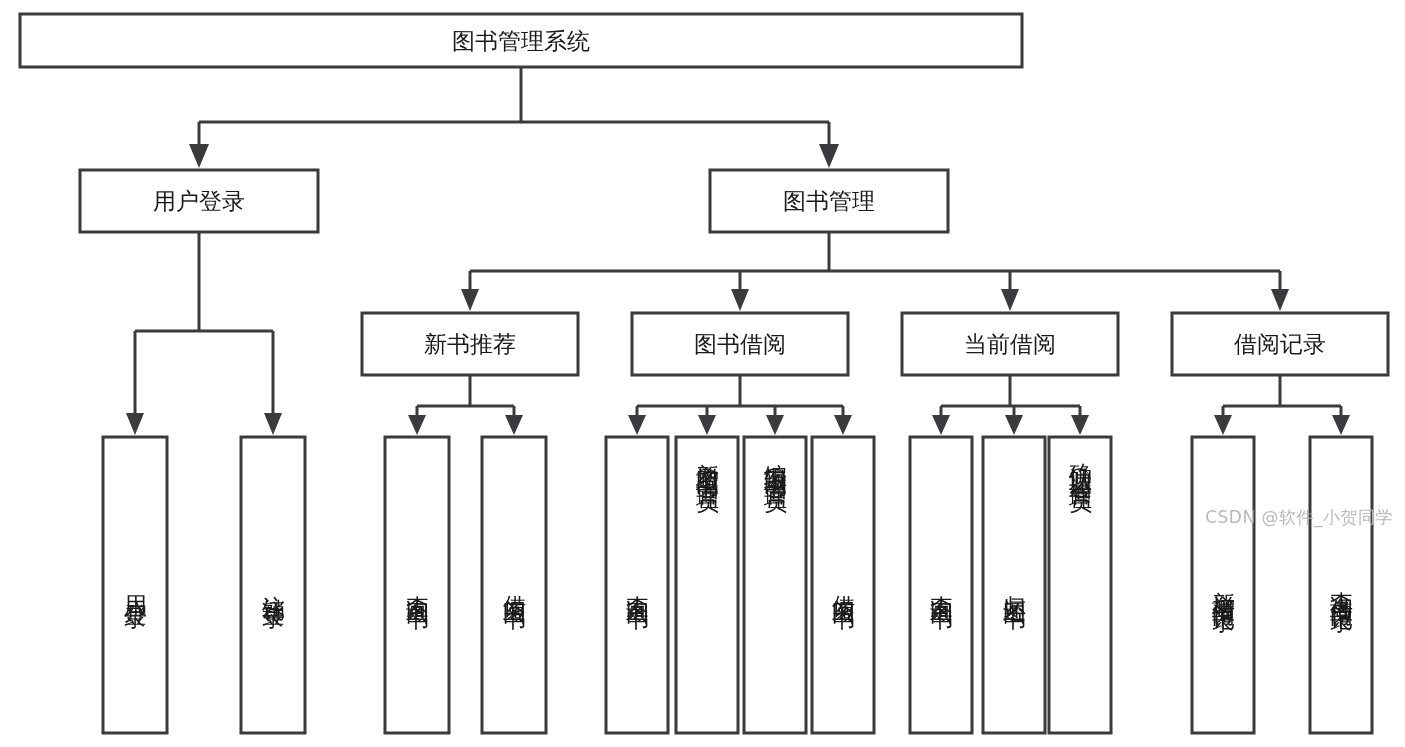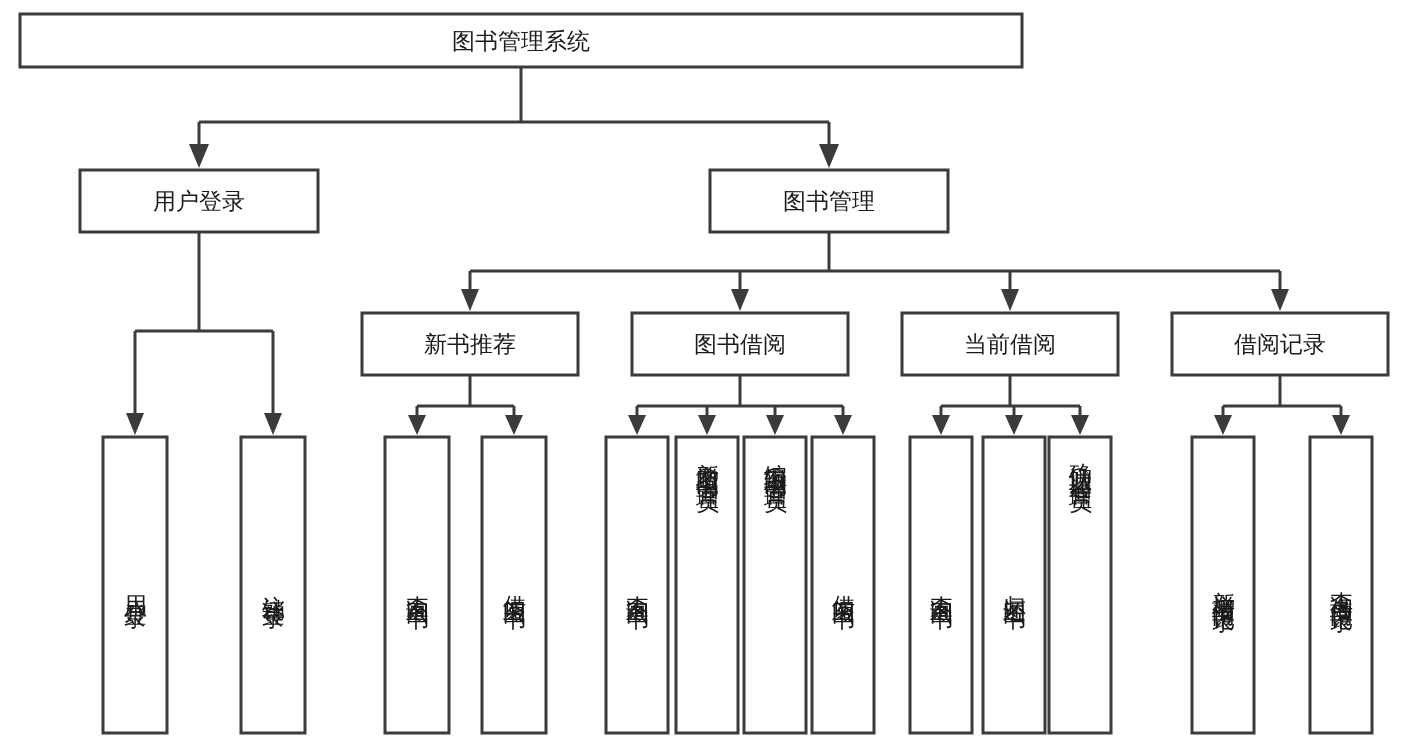--- a/index.html
+++ b/index.html
@@ -242,14 +242,15 @@
   </div>
 
   <div class="vlabel-wrap" style="left:1192px;top:437px;width:62px;height:296px;">
     <span class="vlabel">新增借阅记录</span>
   </div>
 
   <div class="vlabel-wrap" style="left:1310px;top:437px;width:62px;height:296px;">
     <span class="vlabel">查询借阅记录</span>
   </div>
 
+  <div class="watermark">CSDN @软件_小贺同学</div>
 
 </div>
 
 </body></html>

